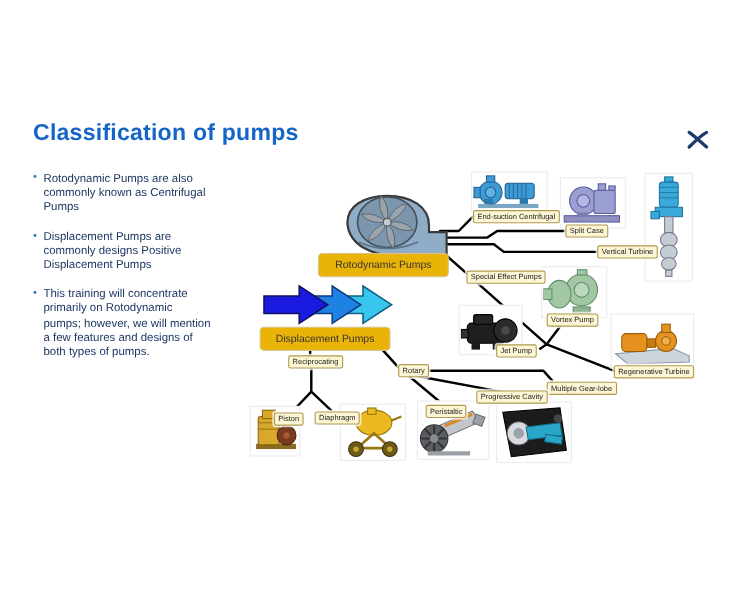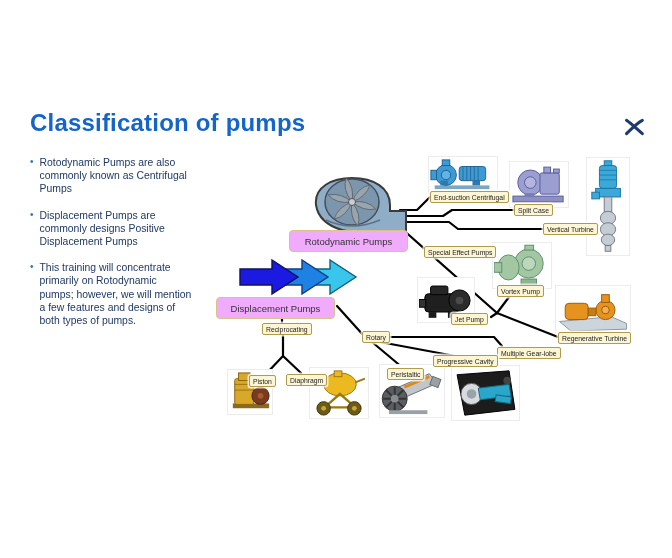--- a/index.html
+++ b/index.html
@@ -2,30 +2,30 @@
 <html><head>
 <meta charset="utf-8">
 <style>
   html,body { margin:0; padding:0; background:#fff; }
   #slide {
     position:relative; width:672px; height:558px; background:#ffffff;
     font-family:"Liberation Sans", sans-serif; overflow:hidden;
   }
   .title {
     position:absolute; left:30px; top:109px;
-    font-size:24px; font-weight:bold; color:#1565c8; letter-spacing:.2px;
+    font-size:21px; font-weight:bold; color:#1565c8; letter-spacing:.2px;
   }
   .logo { position:absolute; left:622px; top:117px; width:24px; height:20px; }
   .bullets { position:absolute; left:30px; top:156px; width:163px; }
   .bullet { display:flex; gap:6px; margin-bottom:13px; font-size:10.4px; line-height:1.27; color:#1f3864; }
   .bullet .dot { color:#2e75b6; font-size:10px; }
 
   .mainbox {
     position:absolute; width:117px; height:20px; z-index:3;
-    background:#f0abfc; border:1.4px solid #d9c488; border-radius:4px;
+    background:#eab308; border:1.4px solid #d9c488; border-radius:4px;
     display:flex; align-items:center; justify-content:center;
     font-size:9.5px; color:#333;
   }
   .plabel {
     position:absolute; z-index:4; white-space:nowrap;
     background:#fdf6d4; border:1px solid #b09a50; border-radius:2px;
     font-size:6.8px; color:#222; padding:1.5px 3px;
     box-shadow:0 0 0 1.5px rgba(255,255,255,.75);
   }
   .pimg {
@@ -99,21 +99,21 @@
 
   <svg id="arrows" width="120" height="44" viewBox="0 0 120 44">
     <path d="M66 13 H92 V4 L118 21 L92 38 V29 H66 Z" fill="#38c6ec" stroke="#106080" stroke-width="1.4"></path>
     <path d="M38 13 H64 V4 L90 21 L64 38 V29 H38 Z" fill="#1e82e4" stroke="#103c80" stroke-width="1.4"></path>
     <path d="M2 13 H34 V4 L60 21 L34 38 V29 H2 Z" fill="#1a1ae0" stroke="#101060" stroke-width="1.4"></path>
   </svg>
 
   <div class="mainbox" style="left:289px; top:230px;">
     <span>Rotodynamic Pumps</span>
   </div>
-  <div class="mainbox" style="left:216px; top:297px;">
+  <div class="mainbox" style="left:236px; top:297px;">
     <span>Displacement Pumps</span>
   </div>
 
   <div class="plabel" style="left:430px; top:191px;">End-suction Centrifugal</div>
   <div class="plabel" style="left:514px; top:204px;">Split Case</div>
   <div class="plabel" style="left:543px; top:223px;">Vertical Turbine</div>
   <div class="plabel" style="left:424px; top:246px;">Special Effect Pumps</div>
   <div class="plabel" style="left:497px; top:285px;">Vortex Pump</div>
   <div class="plabel" style="left:451px; top:313px;">Jet Pump</div>
   <div class="plabel" style="left:558px; top:332px;">Regenerative Turbine</div>

